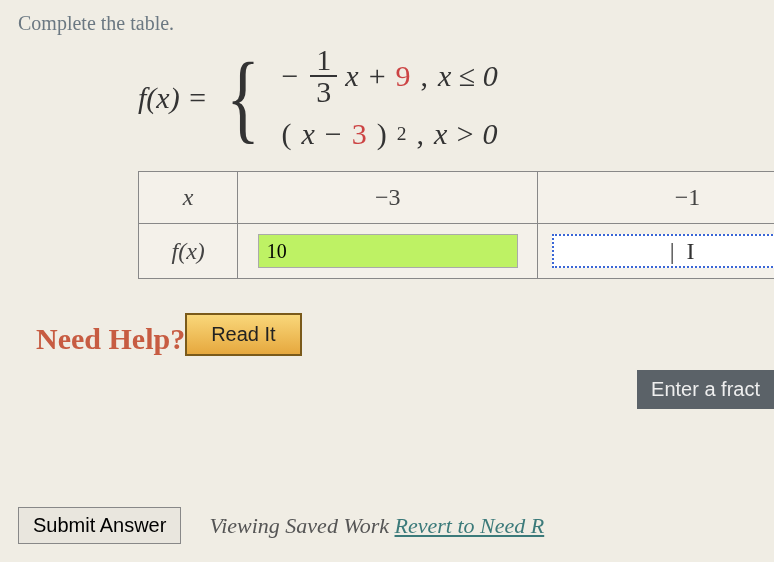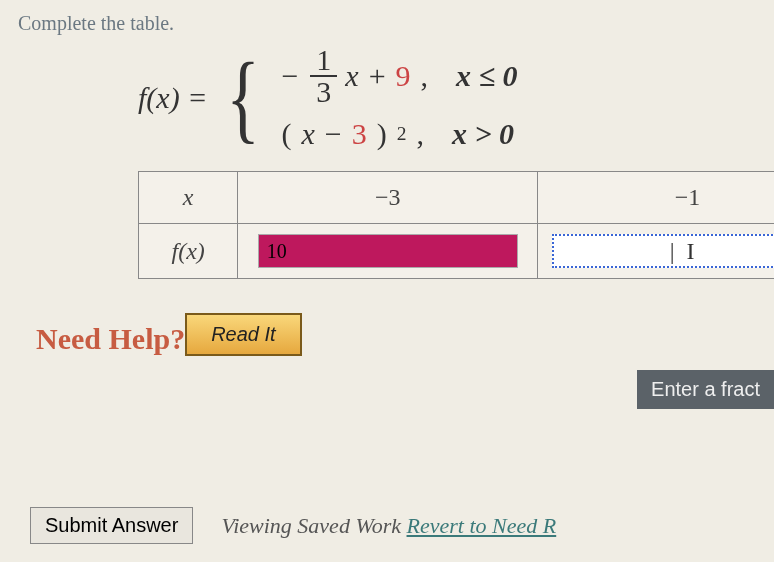--- a/index.html
+++ b/index.html
@@ -51,21 +51,21 @@
     align-items: center;
     font-style: normal;
     line-height: 1;
     margin: 0 2px;
   }
   .frac .num { border-bottom: 2px solid #333; padding: 0 6px; }
   .frac .den { padding: 0 6px; }
   .red { color: #c44; font-style: normal; }
   .sup { font-size: 0.65em; vertical-align: super; font-style: normal; }
   .op { font-style: normal; margin: 0 4px; }
-  .cond { margin-left: 18px; font-style: italic; font-weight: bold; }
+  .cond { font-style: italic; }
 
   table.data {
     border-collapse: collapse;
     margin-left: 120px;
     width: 700px;
     font-size: 24px;
   }
   table.data td {
     border: 1px solid #888;
     padding: 10px 14px;
@@ -78,21 +78,21 @@
     width: 100px;
     text-align: center;
   }
   table.data td.valcell { width: 300px; }
   .answer-input {
     width: 260px;
     height: 34px;
     font-size: 20px;
     padding: 2px 8px;
     border: 1px solid #aaa;
-    background: #be185d;
+    background: #bef264;
     font-family: inherit;
   }
   .active-input {
     width: 260px;
     height: 34px;
     font-size: 24px;
     padding: 2px 8px;
     border: 2px dotted #3a66d6;
     background: #fff;
     font-family: 'Times New Roman', serif;
@@ -110,42 +110,40 @@
     color: #c75c42;
   }
   .readit {
     font-family: Arial, sans-serif;
     font-size: 20px;
     padding: 8px 24px;
     background: linear-gradient(#f9d77a, #e6a83e);
     border: 2px solid #7a5a1a;
     color: #222;
     cursor: pointer;
-    font-style: italic;
   }
   .tooltip {
     position: absolute;
     right: 0;
     top: 370px;
     background: #5b6268;
     color: #eee;
     font-family: Arial, sans-serif;
     font-size: 20px;
     padding: 8px 14px;
     text-align: center;
   }
   .bottom {
     position: absolute;
     left: 18px;
     right: 0;
     bottom: 18px;
     display: flex;
     align-items: center;
     gap: 28px;
-    margin-left: 12px;
   }
   .submit {
     font-family: Arial, sans-serif;
     font-size: 20px;
     padding: 6px 14px;
     background: #e9e6de;
     border: 1px solid #888;
     cursor: pointer;
   }
   .savedwork {

